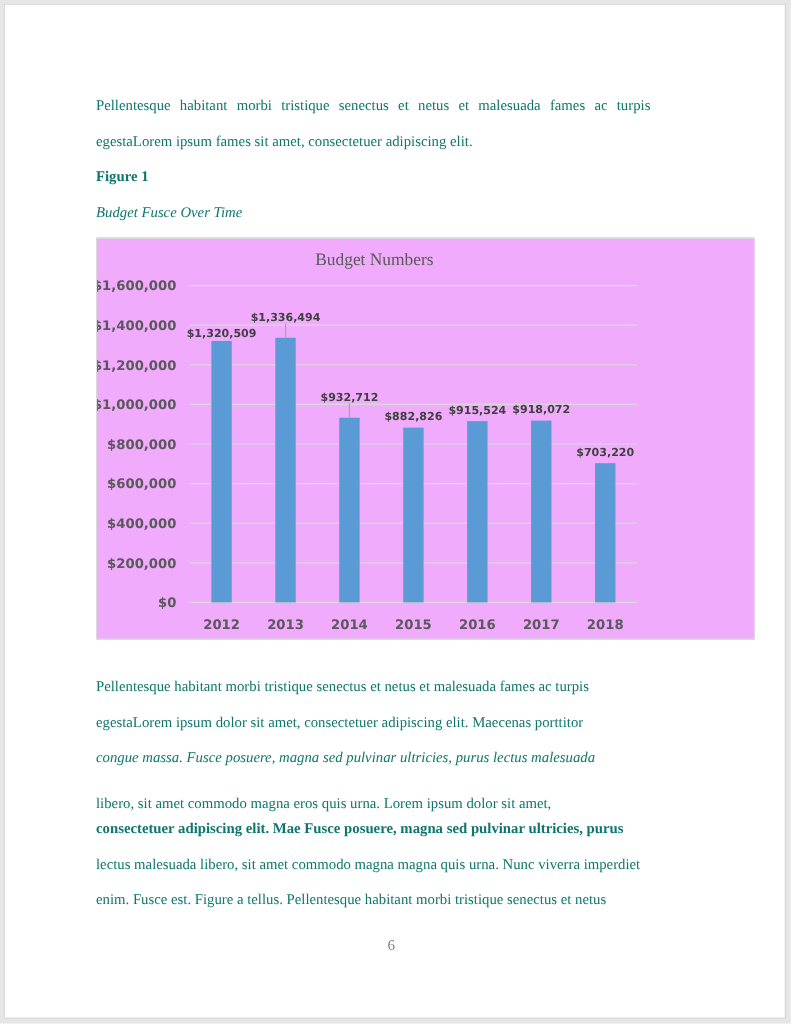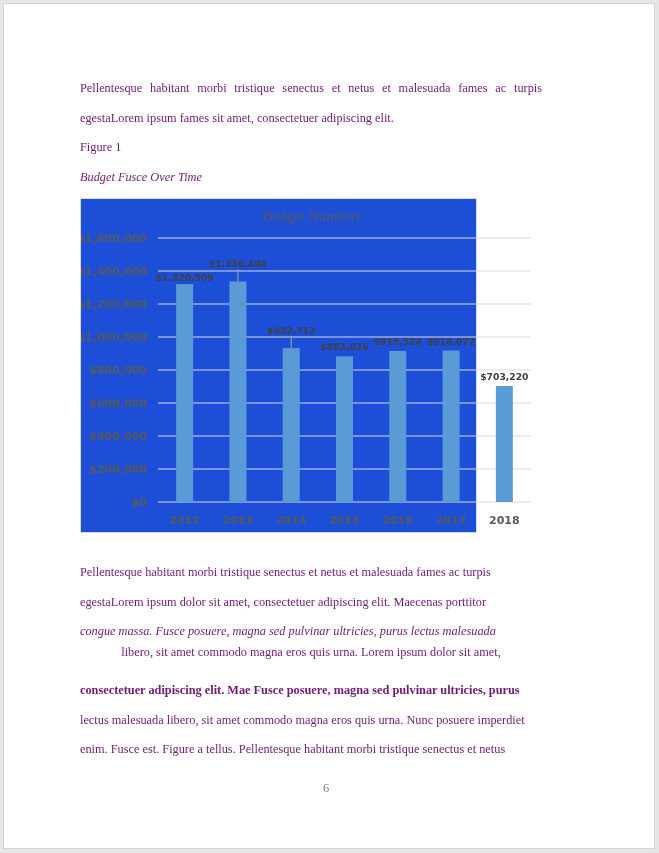--- a/index.html
+++ b/index.html
@@ -1,22 +1,22 @@
 <!DOCTYPE html>
 <html><head>
 <meta charset="utf-8">
 <style>
   html, body { margin:0; padding:0; }
   body { width:659px; height:853px; background:#e6e6e6; position:relative; overflow:hidden; font-family:"Liberation Serif", serif; }
   .page { position:absolute; left:3px; top:3px; width:652px; height:846px; background:#ffffff; border:1px solid #d4d4d4; box-sizing:border-box; }
-  .line { position:absolute; left:80px; width:462px; font-size:12.3px; color:#701a75; white-space:nowrap; line-height:16px; }
+  .line { position:absolute; left:80px; width:462px; font-size:12.3px; color:#0f766e; white-space:nowrap; line-height:16px; }
   .just { text-align:justify; text-align-last:justify; }
-  .bold { font-weight:normal; }
+  .bold { font-weight:bold; }
   .ital { font-style:italic; }
-  .chart-frame { position:absolute; left:80px; top:198px; width:397px; height:335px; border:1px solid #d9d9d9; box-sizing:border-box; background:#1d4ed8; }
+  .chart-frame { position:absolute; left:80px; top:198px; width:549px; height:335px; border:1px solid #d9d9d9; box-sizing:border-box; background:#f0abfc; }
   .chart-svg { position:absolute; left:0; top:0; }
   .chart-title { font-family:"Liberation Serif", serif; font-size:14.5px; fill:#595959; }
   .tick { font-family:"DejaVu Sans", sans-serif; font-size:11px; font-weight:bold; fill:#595959; }
   .dlabel { font-family:"DejaVu Sans", sans-serif; font-size:9.2px; font-weight:bold; fill:#404040; }
   .pagenum { position:absolute; left:0; width:652px; top:781px; text-align:center; font-size:12.5px; color:#7f7f7f; font-family:"Liberation Serif", serif; }
 </style>
 </head>
 <body>
 
 <div class="page"></div>
@@ -75,18 +75,18 @@
         <text x="370.07142857142856" y="145.51811999999998" text-anchor="middle" class="dlabel">$918,072</text>
         <text x="423.35714285714283" y="325" text-anchor="middle" class="tick">2018</text>
         <text x="423.35714285714283" y="180.9687" text-anchor="middle" class="dlabel">$703,220</text>
       </g>
   </svg>
 </div>
 
 <div class="line" style="top:564px;">Pellentesque habitant morbi tristique senectus et netus et malesuada fames ac turpis</div>
 <div class="line" style="top:594px;">egestaLorem ipsum dolor sit amet, consectetuer adipiscing elit. Maecenas porttitor</div>
 <div class="line" style="top:623px;font-style:italic;">congue massa. Fusce posuere, magna sed pulvinar ultricies, purus lectus malesuada</div>
-<div class="line" style="top:644px;text-align:center;">libero, sit amet commodo magna eros quis urna.  Lorem ipsum dolor sit amet,</div>
+<div class="line" style="top:661px;">libero, sit amet commodo magna eros quis urna.  Lorem ipsum dolor sit amet,</div>
 <div class="line" style="top:682px;font-weight:bold;">consectetuer adipiscing elit. Mae Fusce posuere, magna sed pulvinar ultricies, purus</div>
-<div class="line" style="top:712px;">lectus malesuada libero, sit amet commodo magna eros quis urna. Nunc posuere imperdiet</div>
+<div class="line" style="top:712px;">lectus malesuada libero, sit amet commodo magna magna quis urna. Nunc viverra imperdiet</div>
 <div class="line" style="top:741px;">enim. Fusce est. Figure a tellus.  Pellentesque habitant morbi tristique senectus et netus</div>
 
 <div class="pagenum">6</div>
 
 </body></html>

